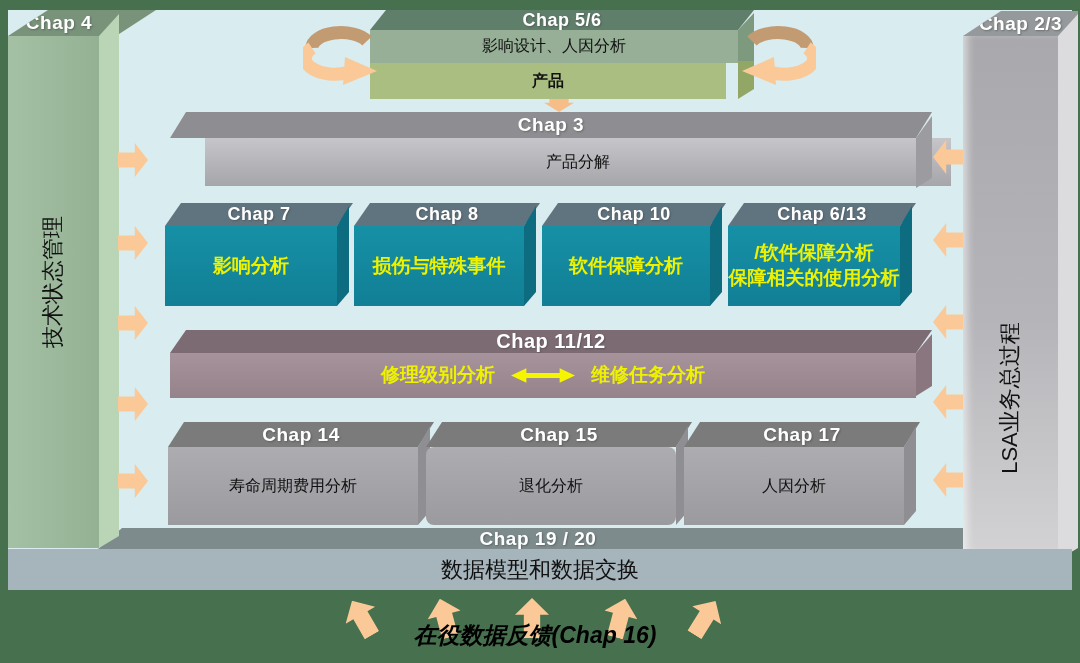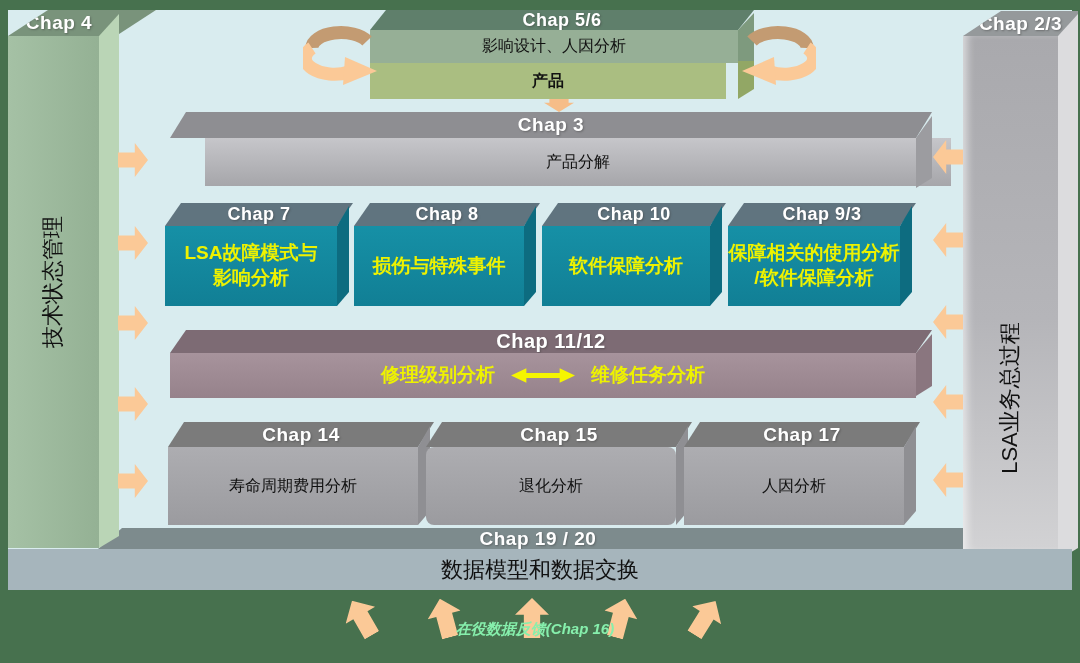--- a/index.html
+++ b/index.html
@@ -102,21 +102,21 @@
 
   
   .fb-arrow{position:absolute;top:598px;width:34px;height:40px;background:#fbc997;
           clip-path:polygon(50% 0,100% 42%,74% 42%,74% 100%,26% 100%,26% 42%,0 42%);}
   #fb0{left:345px;transform:rotate(-30deg);}
   #fb1{left:428px;transform:rotate(-15deg);}
   #fb2{left:515px;}
   #fb3{left:603px;transform:rotate(15deg);}
   #fb4{left:688px;transform:rotate(32deg);}
   #fb-label{position:absolute;left:295px;top:620px;width:480px;text-align:center;
-          font-size:15px;font-weight:bold;font-style:italic;color:#86efac;}
+          font-size:23px;font-weight:bold;font-style:italic;color:#000000;}
 
   
   .flow{position:absolute;width:30px;height:34px;background:#fbc997;
         clip-path:polygon(0 28%,56% 28%,56% 0,100% 50%,56% 100%,56% 72%,0 72%);}
   .flow.left-col{left:118px;}
   .flow.right-col{left:933px;transform:scaleX(-1);}
 </style>
 </head>
 <body>
 
@@ -163,21 +163,20 @@
   <div class="face" id="c3-top">
     <span class="chap">Chap 3</span>
   </div>
   <div class="face cn" id="c3-front">产品分解</div>
   <div class="face" id="c3-side"></div>
 
   <div class="face an-top" id="an0-top">
     <span class="chap">Chap 7</span>
   </div>
   <div class="face an-front" id="an0-front">
-    <span class="yellow">LSA故障模式与</span>
     <span class="yellow">影响分析</span>
   </div>
   <div class="face an-side" id="an0-side"></div>
 
   <div class="face an-top" id="an1-top">
     <span class="chap">Chap 8</span>
   </div>
   <div class="face an-front" id="an1-front">
     <span class="yellow">损伤与特殊事件</span>
     <span class="yellow"></span>
@@ -187,25 +186,25 @@
   <div class="face an-top" id="an2-top">
     <span class="chap">Chap 10</span>
   </div>
   <div class="face an-front" id="an2-front">
     <span class="yellow">软件保障分析</span>
     <span class="yellow"></span>
   </div>
   <div class="face an-side" id="an2-side"></div>
 
   <div class="face an-top" id="an3-top">
-    <span class="chap">Chap 9/3</span>
+    <span class="chap">Chap 6/13</span>
   </div>
   <div class="face an-front" id="an3-front">
+    <span class="yellow">/软件保障分析</span>
     <span class="yellow">保障相关的使用分析</span>
-    <span class="yellow">/软件保障分析</span>
   </div>
   <div class="face an-side" id="an3-side"></div>
 
   <div class="face" id="lv-top">
     <span class="chap">Chap 11/12</span>
   </div>
   <div class="face" id="lv-front">
     <span class="yellow">修理级别分析</span>
     <div id="double-arrow"></div>
     <span class="yellow">维修任务分析</span>

